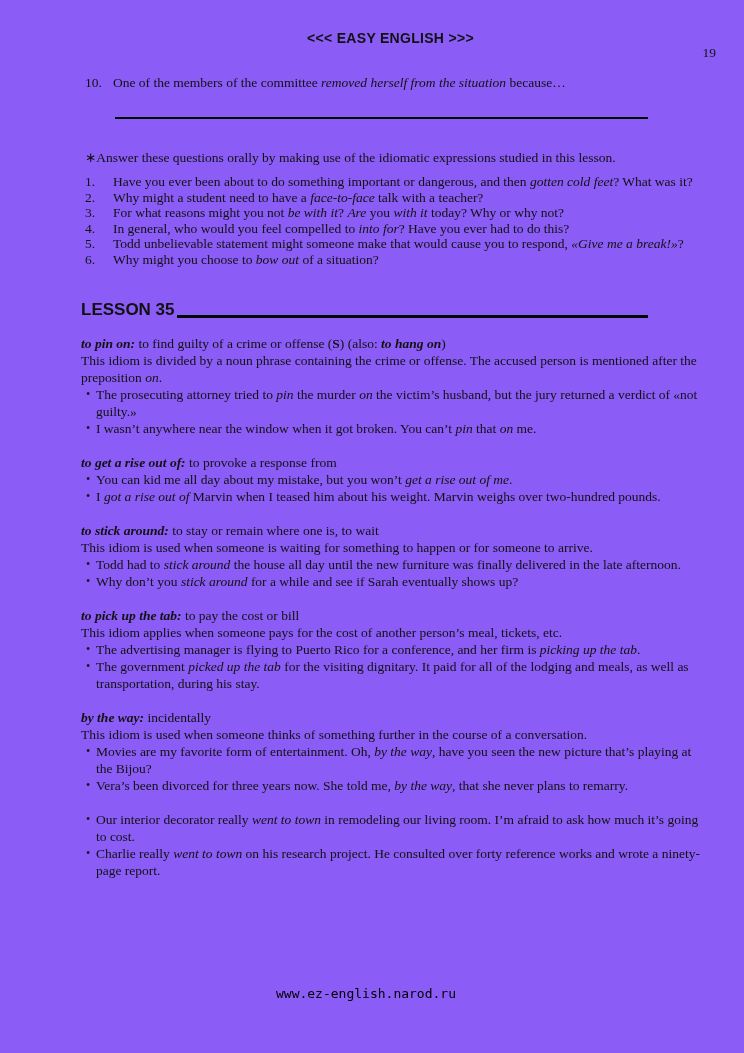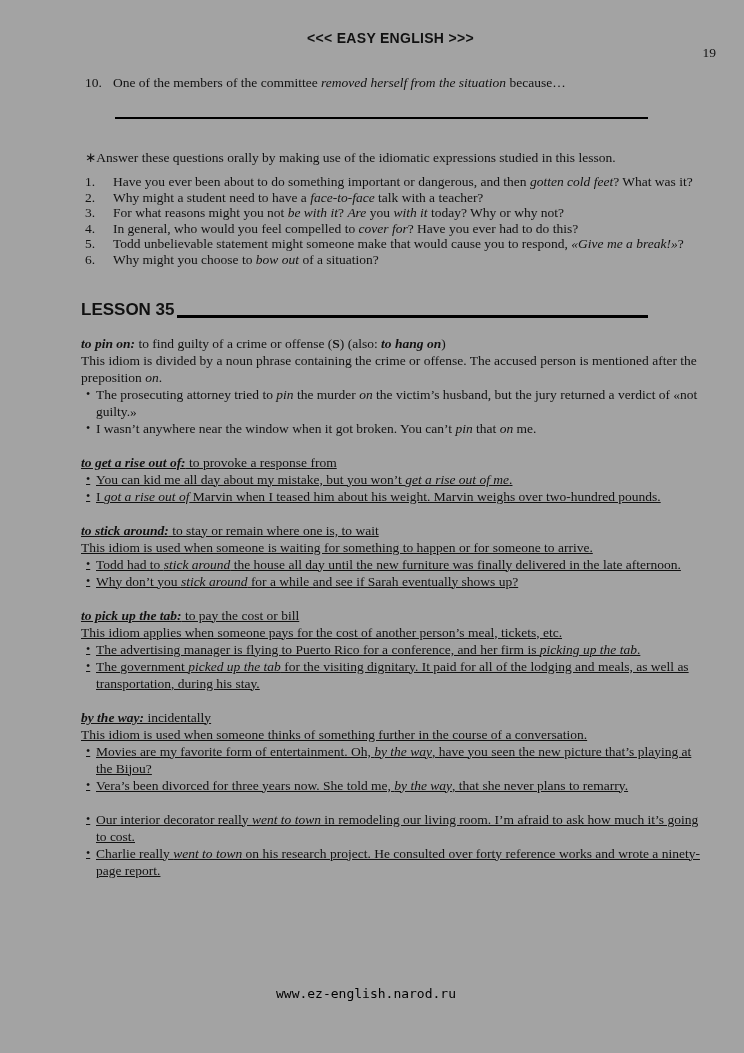--- a/index.html
+++ b/index.html
@@ -1,19 +1,19 @@
 <!DOCTYPE html>
 <html><head>
 <meta charset="utf-8">
 <style>
   html,body{margin:0;padding:0;background:#888;}
   .page{
     position:relative;
     width:744px;height:1053px;
-    background:#a3a3a3;
+    background:#8b5cf6;
     margin:0 auto;
     box-sizing:border-box;
     padding:30px 44px 0 81px;
     font-family:"Liberation Serif", serif;
     font-size:13.5px;
     color:#111;
     overflow:hidden;
   }
   .doc-header{
     text-align:center;
@@ -62,21 +62,21 @@
   .lesson-heading .underline{
     flex:1;
     height:3px;
     background:#000;
     align-self:flex-end;
     margin-bottom:1px;
     margin-left:2px;
   }
   .sections{margin-top:16px;}
   .idiom-section{line-height:17px;}
-  .idiom-section + .idiom-section{margin-top:17px;text-decoration:underline;}
+  .idiom-section + .idiom-section{margin-top:17px;}
   .idiom-title{}
   .bullet-row{display:flex;}
   .bullet-row .bullet{flex:0 0 15px;padding-left:5px;box-sizing:border-box;font-size:12px;}
   .bullet-row .b-text{flex:1;}
   .doc-footer{
     position:absolute;
     left:0;right:12px;
     top:986px;
     text-align:center;
     font-family:"DejaVu Sans Mono", monospace;
@@ -112,21 +112,21 @@
       <div class="q-row">
         <span class="q-num">2.</span>
         <span class="q-text"><span>Why might a student need to have a </span><span style="font-style: italic;">face-to-face</span><span> talk with a teacher?</span></span>
       </div>
       <div class="q-row">
         <span class="q-num">3.</span>
         <span class="q-text"><span>For what reasons might you not </span><span style="font-style: italic;">be with it</span><span>? </span><span style="font-style: italic;">Are</span><span> you </span><span style="font-style: italic;">with it</span><span> today? Why or why not?</span></span>
       </div>
       <div class="q-row">
         <span class="q-num">4.</span>
-        <span class="q-text"><span>In general, who would you feel compelled to </span><span style="font-style: italic;">cover for</span><span>? Have you ever had to do this?</span></span>
+        <span class="q-text"><span>In general, who would you feel compelled to </span><span style="font-style: italic;">into for</span><span>? Have you ever had to do this?</span></span>
       </div>
       <div class="q-row">
         <span class="q-num">5.</span>
         <span class="q-text"><span>Todd unbelievable statement might someone make that would cause you to respond, </span><span style="font-style: italic;">«Give me a break!»</span><span>?</span></span>
       </div>
       <div class="q-row">
         <span class="q-num">6.</span>
         <span class="q-text"><span>Why might you choose to </span><span style="font-style: italic;">bow out</span><span> of a situation?</span></span>
       </div>
     </div>

